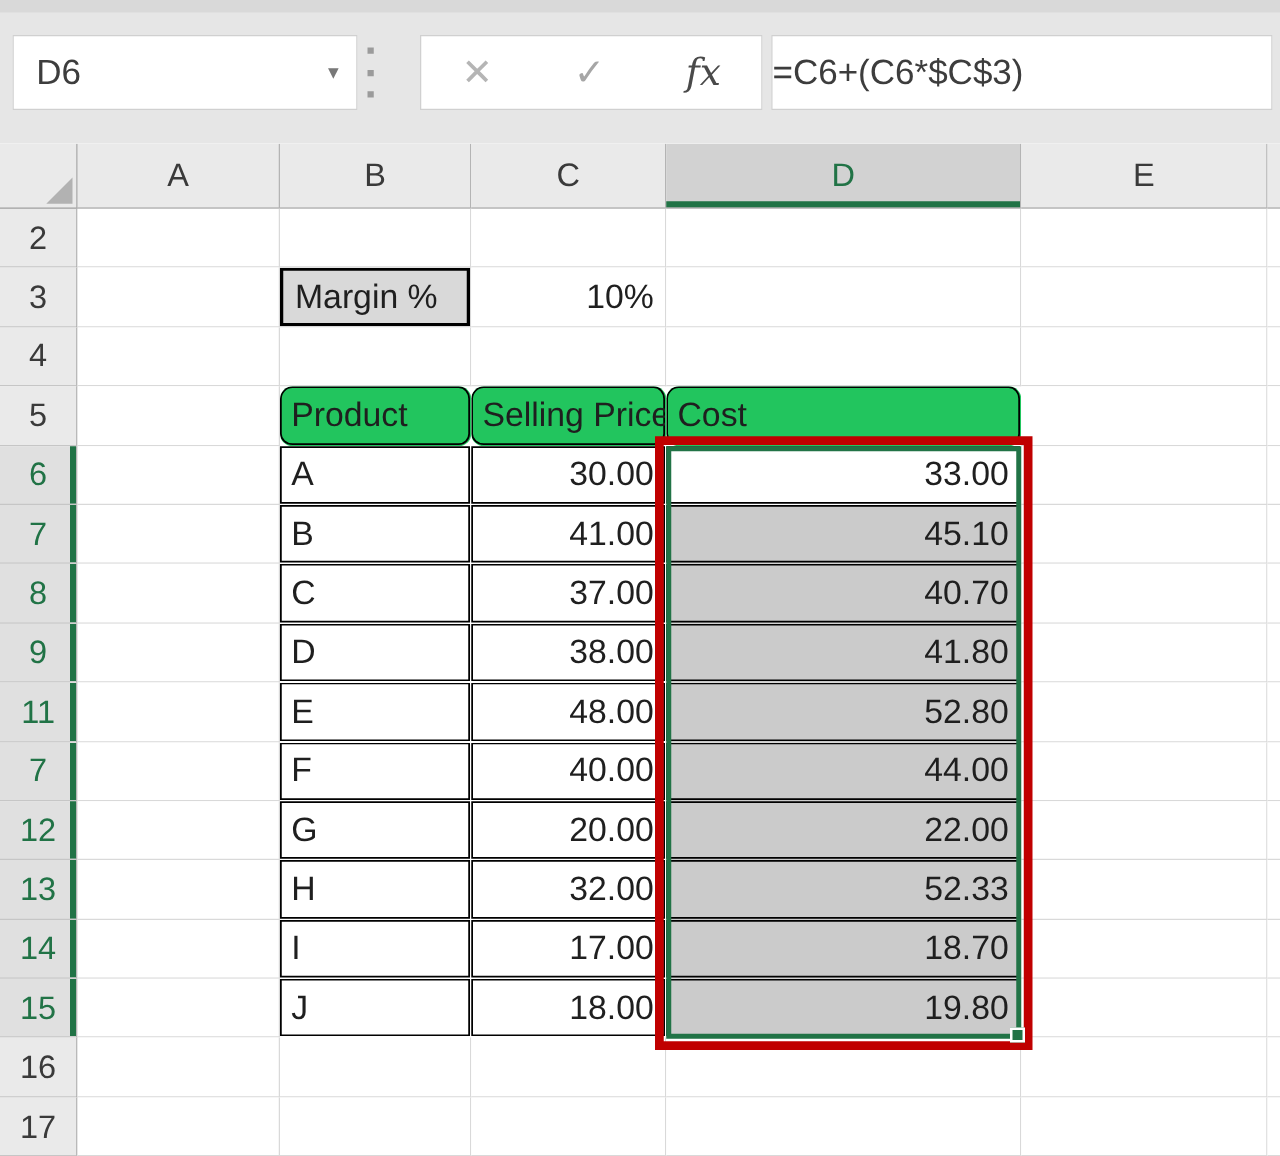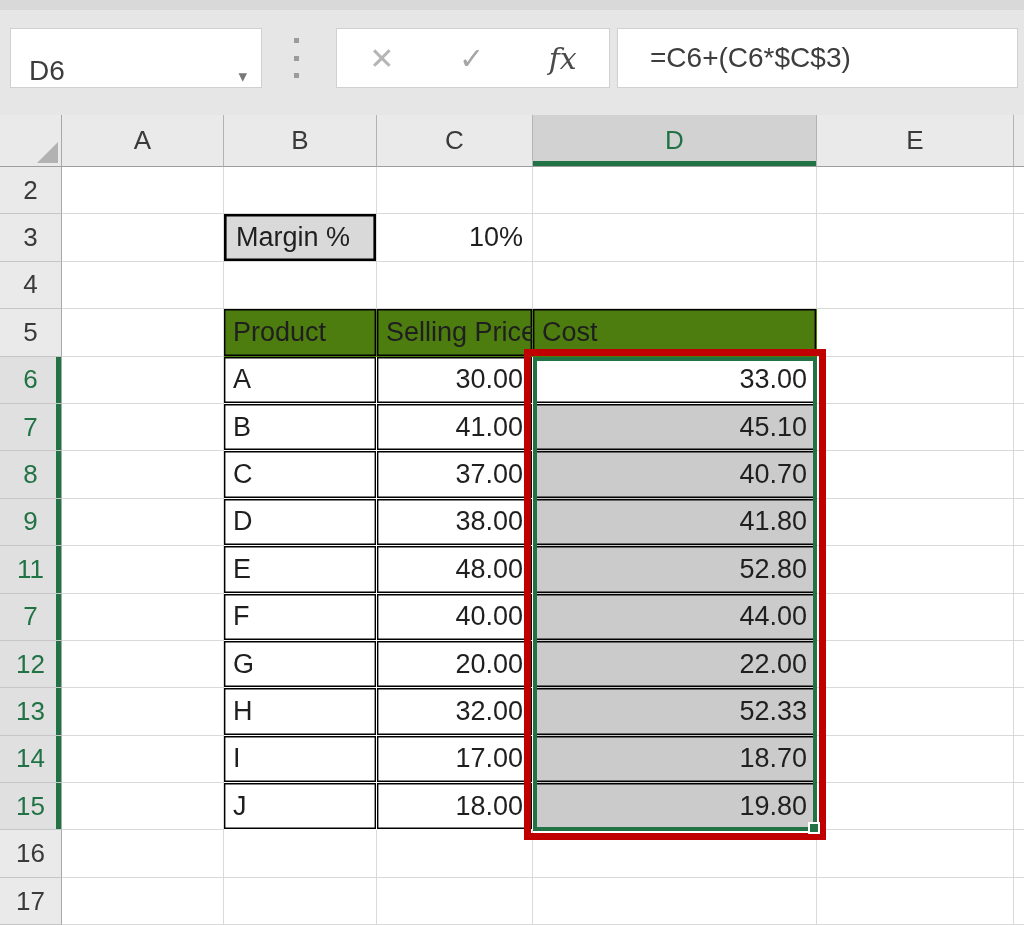--- a/index.html
+++ b/index.html
@@ -12,31 +12,31 @@
   
   .toolbar {
     position:absolute; left:0; top:0; width:1024px; height:115px;
     background:#e6e6e6;
   }
   .topstrip { position:absolute; left:0; top:0; width:100%; height:10px; background:#d9d9d9; }
   .whitebox {
     position:absolute; top:28px; height:60px; background:#fff;
     border:1px solid #d0d0d0; display:flex; align-items:center;
   }
-  .namebox { left:10px; width:252px; justify-content:space-between; padding:0 14px 0 18px;align-items:flex-end; }
+  .namebox { left:10px; width:276px; justify-content:space-between; padding:0 14px 0 18px; }
   .namebox .nametext { font-size:28px; color:#3d3d3d; }
   .namebox .dd { font-size:17px; color:#787878; }
   .dots { position:absolute; left:292px; top:38px; width:8px; height:40px;
           display:flex; flex-direction:column; justify-content:space-between; align-items:center; }
   .dots span { width:5px; height:5px; background:#9b9b9b; display:block; }
   .fxbtns { left:336px; width:274px; justify-content:space-around; }
   .icon-cancel { font-size:30px; color:#b5b5b5; }
   .icon-enter  { font-size:30px; color:#a6a6a6; }
   .icon-fx { font-size:30px; color:#4a4a4a; font-style:italic; font-family:"DejaVu Serif", serif; }
-  .formulabox { left:617px; width:401px; padding-left:32px; }
+  .formulabox { left:617px; width:401px; padding-left:0; }
   .formulatext { font-size:28px; color:#3d3d3d; white-space:pre; }
 
   
   .sheet {
     position:absolute; left:0; top:115px; width:1024px; height:810px;
     background:#fff; overflow:hidden;
   }
   .grid { display:grid; position:relative; }
 
   .corner { background:#eaeaea; border-right:1px solid #a8a8a8; border-bottom:1px solid #9e9e9e; position:relative; }
@@ -64,21 +64,21 @@
     box-shadow: inset -5px 0 0 var(--excel-green);
   }
 
   .cell {
     background:#fff; color:#1f1f1f; font-size:27px;
     border-right:1px solid #d9d9d9; border-bottom:1px solid #d9d9d9;
     display:flex; align-items:center; padding:0 9px; overflow:hidden; white-space:nowrap;
   }
   .cell.num { justify-content:flex-end; }
   .cell.tbl   { border-color:transparent; box-shadow: inset 0 0 0 1.4px #000; }
-  .cell.thead { border-color:transparent; box-shadow: inset 0 0 0 1.4px #000; background:#4d7c0f; }
+  .cell.thead { border-color:transparent; box-shadow: inset 0 0 0 1.4px #000; background:#22c55e;border-radius:10px; }
   .cell.mbox  { border-color:transparent; box-shadow: inset 0 0 0 2.6px #000; background:#d9d9d9;padding-left:12px; }
   .cell.selfill { background:#cbcbcb;text-align:center; }
 
   
   .sel-green {
     position:absolute; pointer-events:none;
     border:4px solid var(--excel-green);
   }
   .sel-red {
     position:absolute; pointer-events:none;

